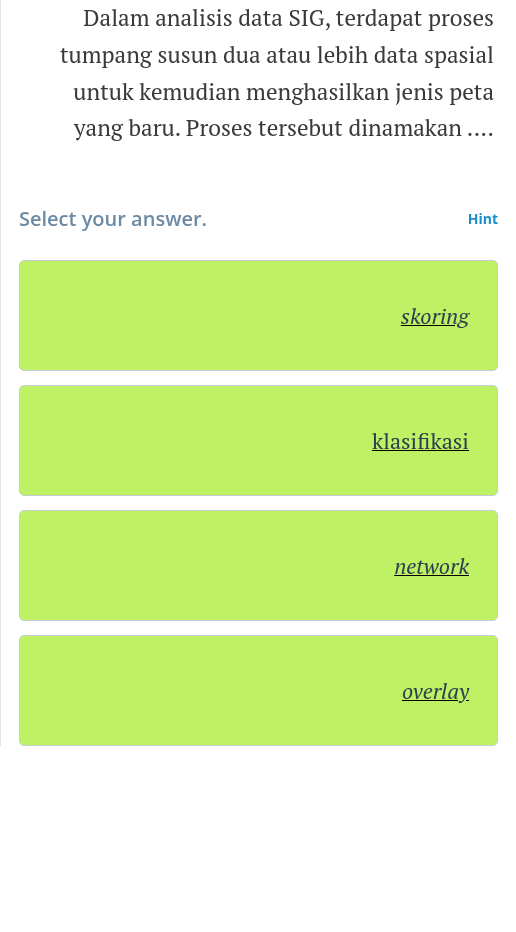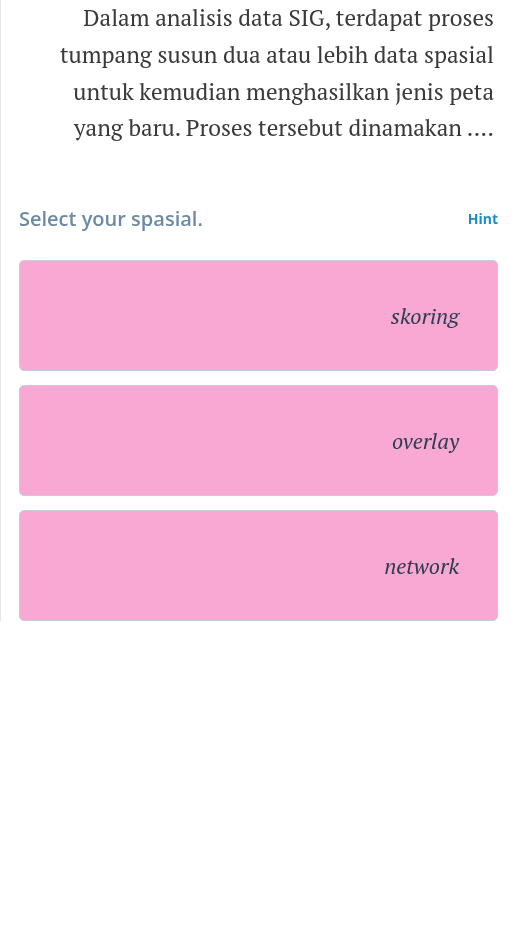--- a/index.html
+++ b/index.html
@@ -47,49 +47,53 @@
       cursor: pointer;
     }
     .answers {
       display: flex;
       flex-direction: column;
       gap: 14px;
     }
     .answer-option {
       border: 1px solid #c5ced6;
       border-radius: 5px;
-      padding: 40px 38px;
+      padding: 40px 28px;
       cursor: pointer;
-      background: #f9a8d4;
+      background: #bef264;
+      text-decoration: underline;
     }
     .answer-text {
       font-family: 'PT Serif', Georgia, serif;
       font-style: italic;
       font-size: 22px;
       color: #2c3e50;
     }
     .answer-text.no-italic {
       font-style: normal;
     }
   </style>
 </head>
 <body>
 
 <div class="container">
   <div class="question-text">Dalam analisis data SIG, terdapat proses tumpang susun dua atau lebih data spasial untuk kemudian menghasilkan jenis peta yang baru. Proses tersebut dinamakan ....</div>
 
   <div class="prompt-row">
-    <div class="select-label">Select your spasial.</div>
+    <div class="select-label">Select your answer.</div>
     <div class="hint-link">Hint</div>
   </div>
 
   <div class="answers">
     <div class="answer-option">
       <span class="answer-text">skoring</span>
     </div>
     <div class="answer-option">
-      <span class="answer-text">overlay</span>
+      <span class="answer-text no-italic">klasifikasi</span>
     </div>
     <div class="answer-option">
       <span class="answer-text">network</span>
+    </div>
+    <div class="answer-option">
+      <span class="answer-text">overlay</span>
     </div>
   </div>
 </div>
 
 </body></html>

